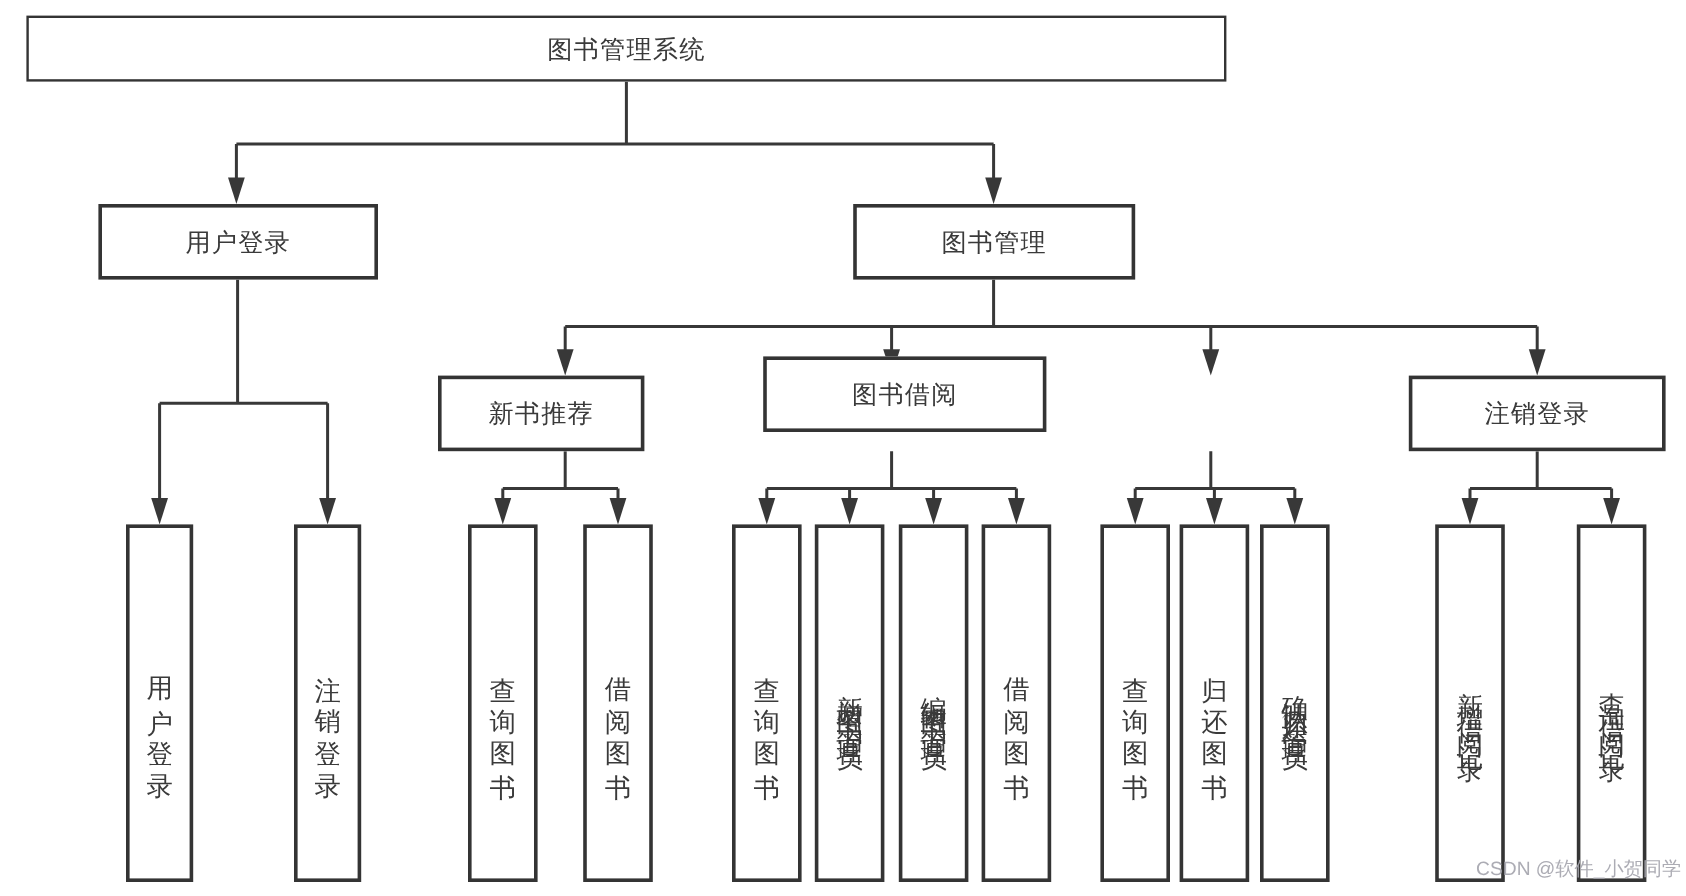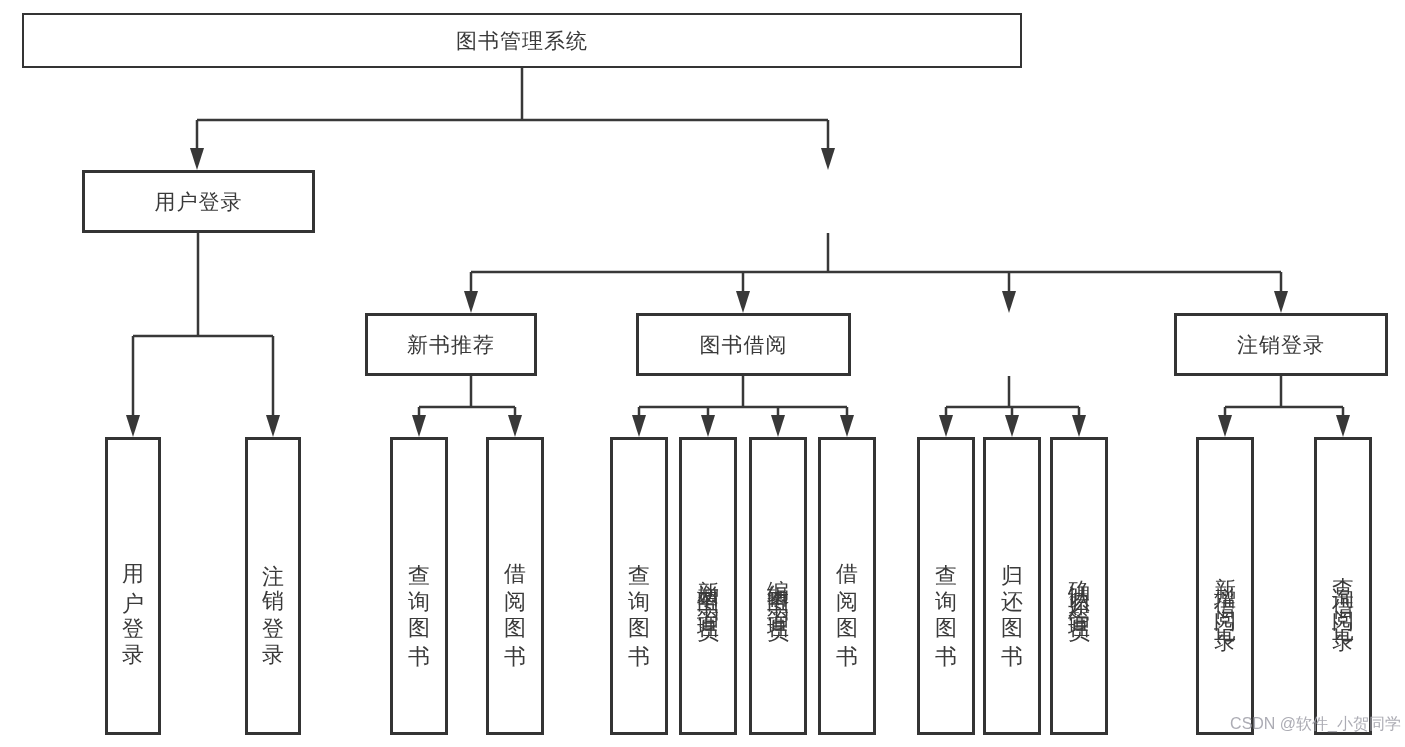--- a/index.html
+++ b/index.html
@@ -89,25 +89,28 @@
     </g>
   </svg>
 
   <div class="node root" style="left:22px;top:13px;width:1000px;height:55px;">
     <span class="hlabel">图书管理系统</span>
   </div>
 
   <div class="node" style="left:82px;top:170px;width:233px;height:63px;">
     <span class="hlabel">用户登录</span>
   </div>
+  <div class="node" style="left:711px;top:170px;width:235px;height:63px;">
+    <span class="hlabel">图书管理</span>
+  </div>
 
   <div class="node" style="left:365px;top:313px;width:172px;height:63px;">
     <span class="hlabel">新书推荐</span>
   </div>
-  <div class="node" style="left:636px;top:313px;width:215px;height:63px;">
+  <div class="node" style="left:636px;top:297px;width:236px;height:63px;">
     <span class="hlabel">图书借阅</span>
   </div>
   <div class="node" style="left:1174px;top:313px;width:214px;height:63px;">
     <span class="hlabel">注销登录</span>
   </div>
 
   <div class="leaf" style="left:105px;width:56px;">
     <span class="vlabel sp4">用户登录</span>
   </div>
   <div class="leaf" style="left:245px;width:56px;">

